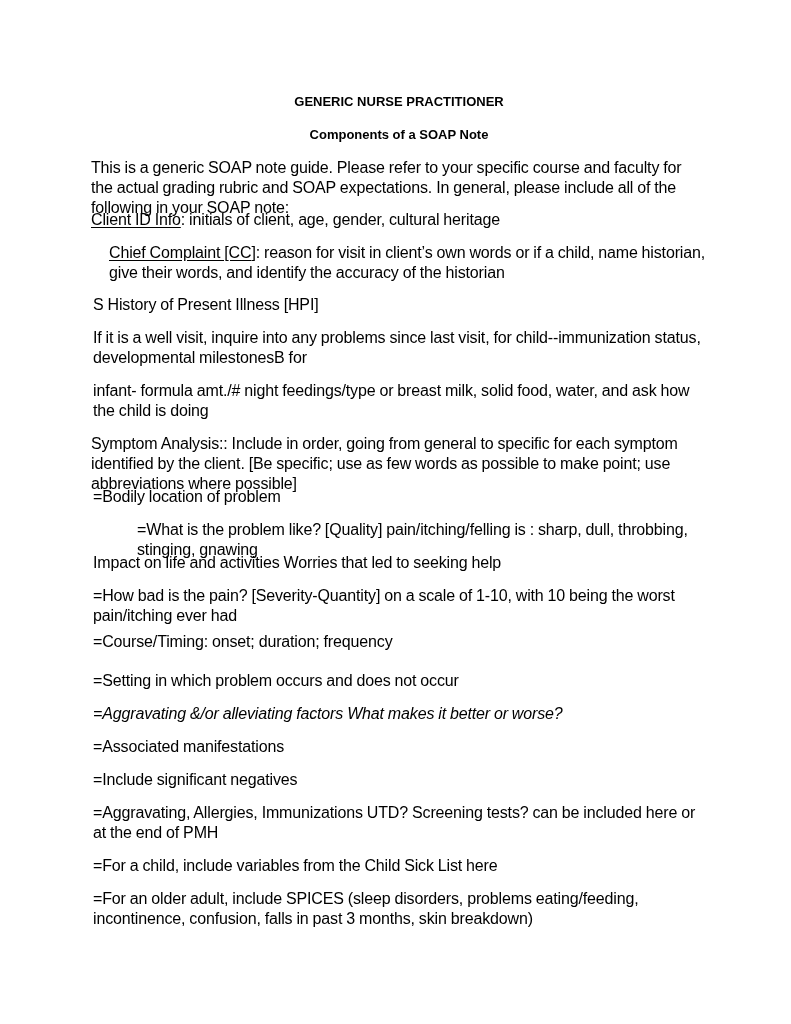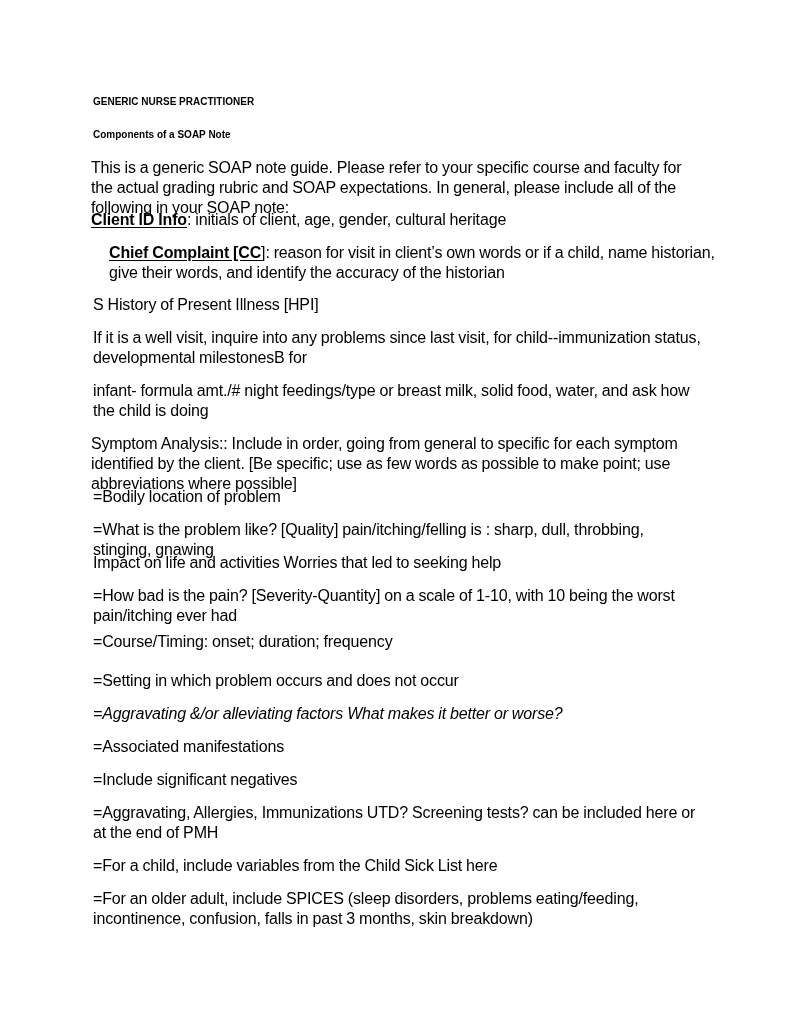--- a/index.html
+++ b/index.html
@@ -18,35 +18,36 @@
     .page {
       position: absolute;
       left: 93px;
       top: 0;
       width: 612px;
     }
     .title {
       position: absolute;
       left: 0;
       width: 612px;
+      text-align: center;
       font-weight: bold;
-      font-size: 10px;
+      font-size: 13px;
       line-height: 20px;
     }
     .para {
       position: absolute;
       left: 0;
       width: 612px;
       font-size: 16px;
       line-height: 20px;
       letter-spacing: -0.15px;
       word-spacing: -0.3px;
     }
     .label {
-      font-weight: bold;
+      font-weight: normal;
       text-decoration: underline;
       text-underline-offset: 2px;
     }
   </style>
 </head>
 <body>
 
 <div class="page">
   <div class="title" style="top:92px;">GENERIC NURSE PRACTITIONER</div>
   <div class="title" style="top:125px;">Components of a SOAP Note</div>
@@ -59,21 +60,21 @@
 
   <div class="para" style="top:243px;margin-left:16px;">
     <span class="label">Chief Complaint [CC</span><span>]: reason for visit in client’s own words or if a child, name historian, give their words, and identify the accuracy of the historian</span>
   </div>
 
   <div class="para" style="top:295px;">S History of Present Illness [HPI]</div>
   <div class="para" style="top:328px;">If it is a well visit, inquire into any problems since last visit, for child--immunization status, developmental milestonesB for</div>
   <div class="para" style="top:381px;">infant- formula amt./# night feedings/type or breast milk, solid food, water, and ask how the child is doing</div>
   <div class="para" style="top:434px; left:-2px;"> Symptom Analysis:: Include in order, going from general to specific for each symptom identified by the client. [Be specific; use as few words as possible to make point; use abbreviations where possible]</div>
   <div class="para" style="top:487px;">=Bodily location of problem</div>
-  <div class="para" style="top:520px;">=What is the problem like? [Quality] pain/itching/felling is : sharp, dull, throbbing, stinging, gnawing</div>
+  <div class="para" style="top:520px;margin-left:44px;">=What is the problem like? [Quality] pain/itching/felling is : sharp, dull, throbbing, stinging, gnawing</div>
   <div class="para" style="top:553px;">Impact on life and activities Worries that led to seeking help</div>
   <div class="para" style="top:586px;">=How bad is the pain? [Severity-Quantity] on a scale of 1-10, with 10 being the worst pain/itching ever had</div>
   <div class="para" style="top:632px;">=Course/Timing: onset; duration; frequency</div>
   <div class="para" style="top:671px;">=Setting in which problem occurs and does not occur</div>
   <div class="para" style="top:704px;font-style:italic;">=Aggravating &amp;/or alleviating factors What makes it better or worse?</div>
   <div class="para" style="top:737px;">=Associated manifestations</div>
   <div class="para" style="top:770px;">=Include significant negatives</div>
   <div class="para" style="top:803px;">=Aggravating, Allergies, Immunizations UTD? Screening tests? can be included here or at the end of PMH</div>
   <div class="para" style="top:856px;">=For a child, include variables from the Child Sick List here</div>
   <div class="para" style="top:889px;">=For an older adult, include SPICES (sleep disorders, problems eating/feeding, incontinence, confusion, falls in past 3 months, skin breakdown)</div>

